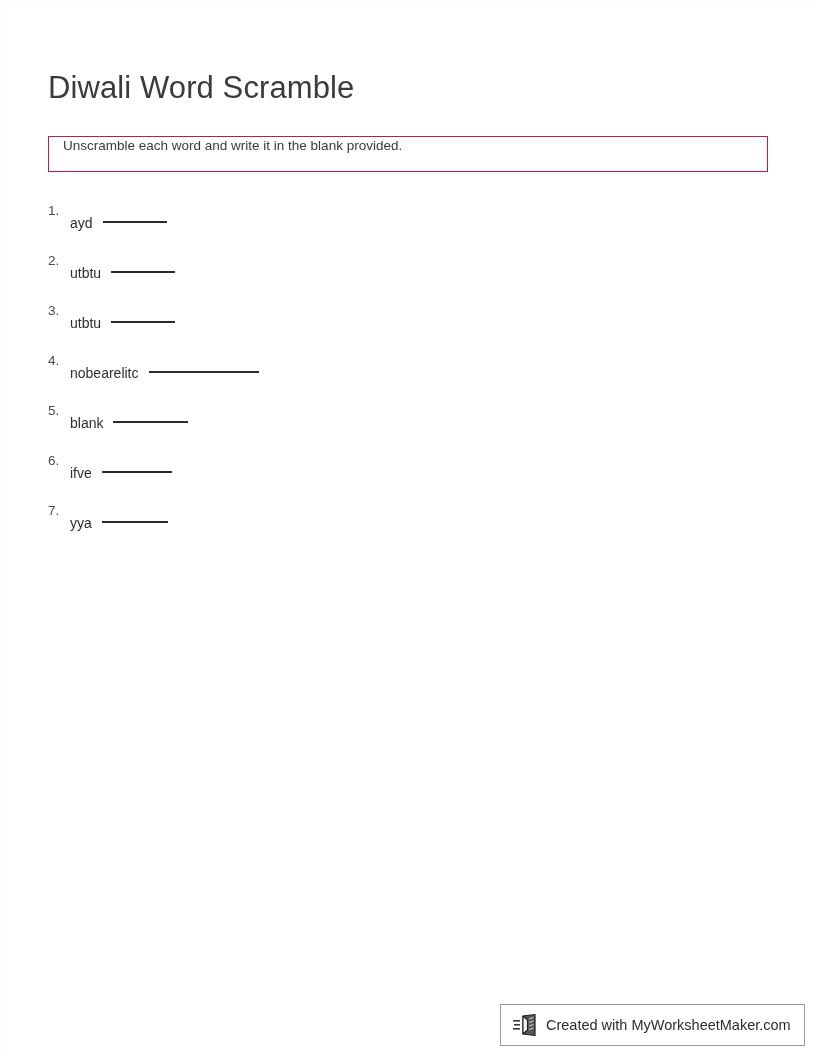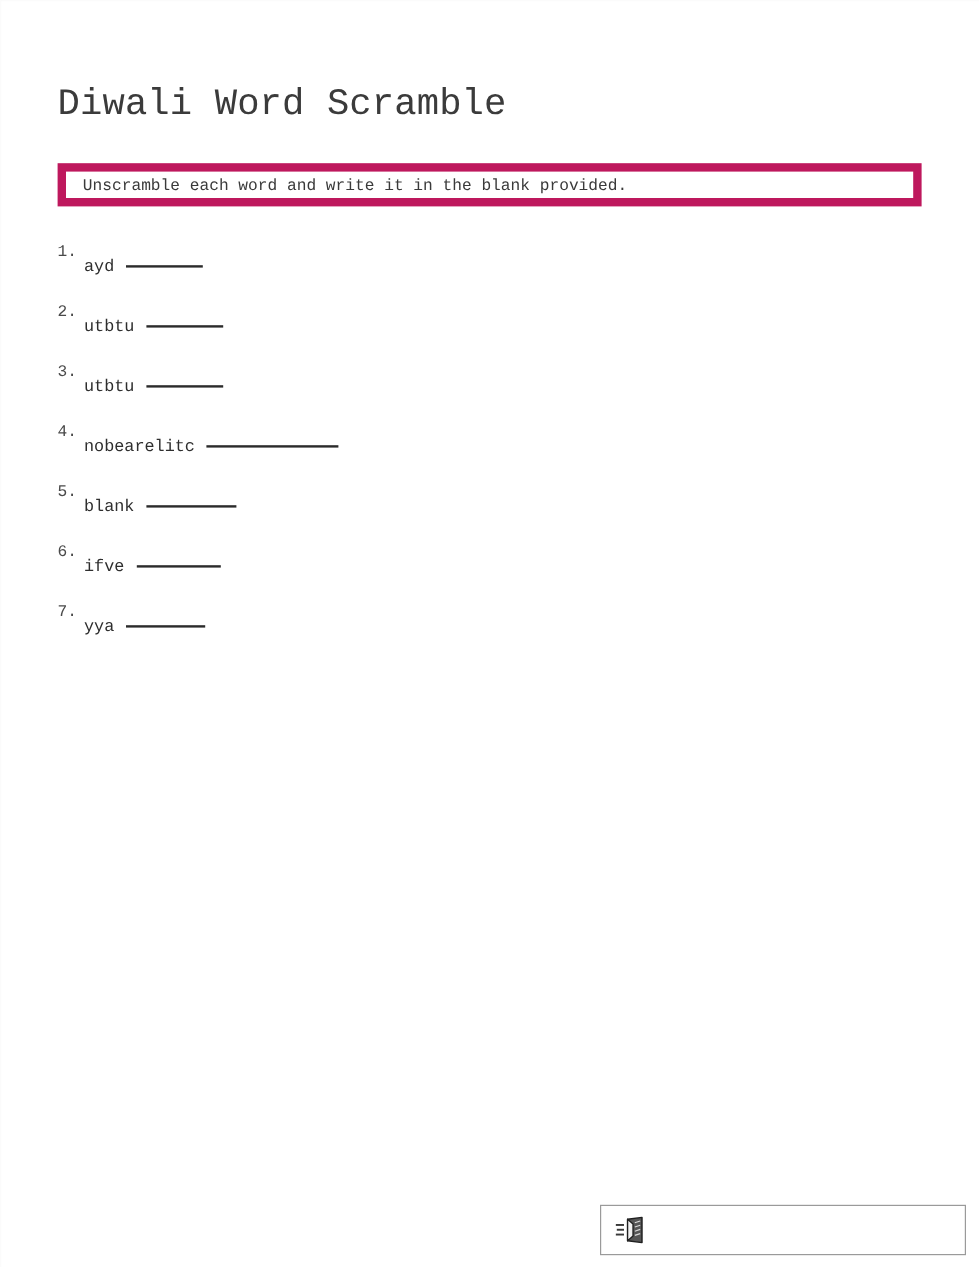--- a/index.html
+++ b/index.html
@@ -17,21 +17,20 @@
   }
 
   .page {
     position: absolute;
     left: 0;
     top: 0;
     width: 816px;
     height: 996px;
     background: #ffffff;
     box-sizing: border-box;
-    font-family: Liberation Mono, monospace;
   }
 
   
   .page-edge-top {
     position: absolute;
     left: 0;
     top: 0;
     width: 816px;
     height: 1px;
     background: #fbfbfb;
@@ -56,25 +55,25 @@
     letter-spacing: 0.1px;
     white-space: nowrap;
   }
 
   .instruction-box {
     position: absolute;
     left: 48px;
     top: 136px;
     width: 720px;
     height: 36px;
-    border: 7px solid #be185d;
+    border: 1px solid #be185d;
     box-sizing: border-box;
     background: #ffffff;
     display: flex;
-    align-items: flex-end;
+    align-items: flex-start;
   }
   .instruction-text {
     padding-left: 14px;
     font-size: 13.5px;
     line-height: 18px;
     color: #3a3a3a;
     white-space: nowrap;
   }
 
   .items {
@@ -202,15 +201,16 @@
         <path d="M10 3 L22 1.5 L22 22.5 L10 21 Z" fill="#565656" stroke="#1f1f1f" stroke-width="1.2" stroke-linejoin="round"></path>
         <path d="M10 3 L14.5 7 L14.5 17 L10 21 Z" fill="#f2f2f2" stroke="#1f1f1f" stroke-width="1.1" stroke-linejoin="round"></path>
         <g stroke="#d8d8d8" stroke-width="1">
           <line x1="16" y1="6" x2="20.5" y2="4.5"></line>
           <line x1="16" y1="9.5" x2="20.5" y2="8"></line>
           <line x1="16" y1="13" x2="20.5" y2="11.5"></line>
           <line x1="16" y1="16.5" x2="20.5" y2="15"></line>
         </g>
       </svg>
     </span>
+    <span class="footer-text">Created with MyWorksheetMaker.com</span>
   </div>
 
 </div>
 
 </body></html>

